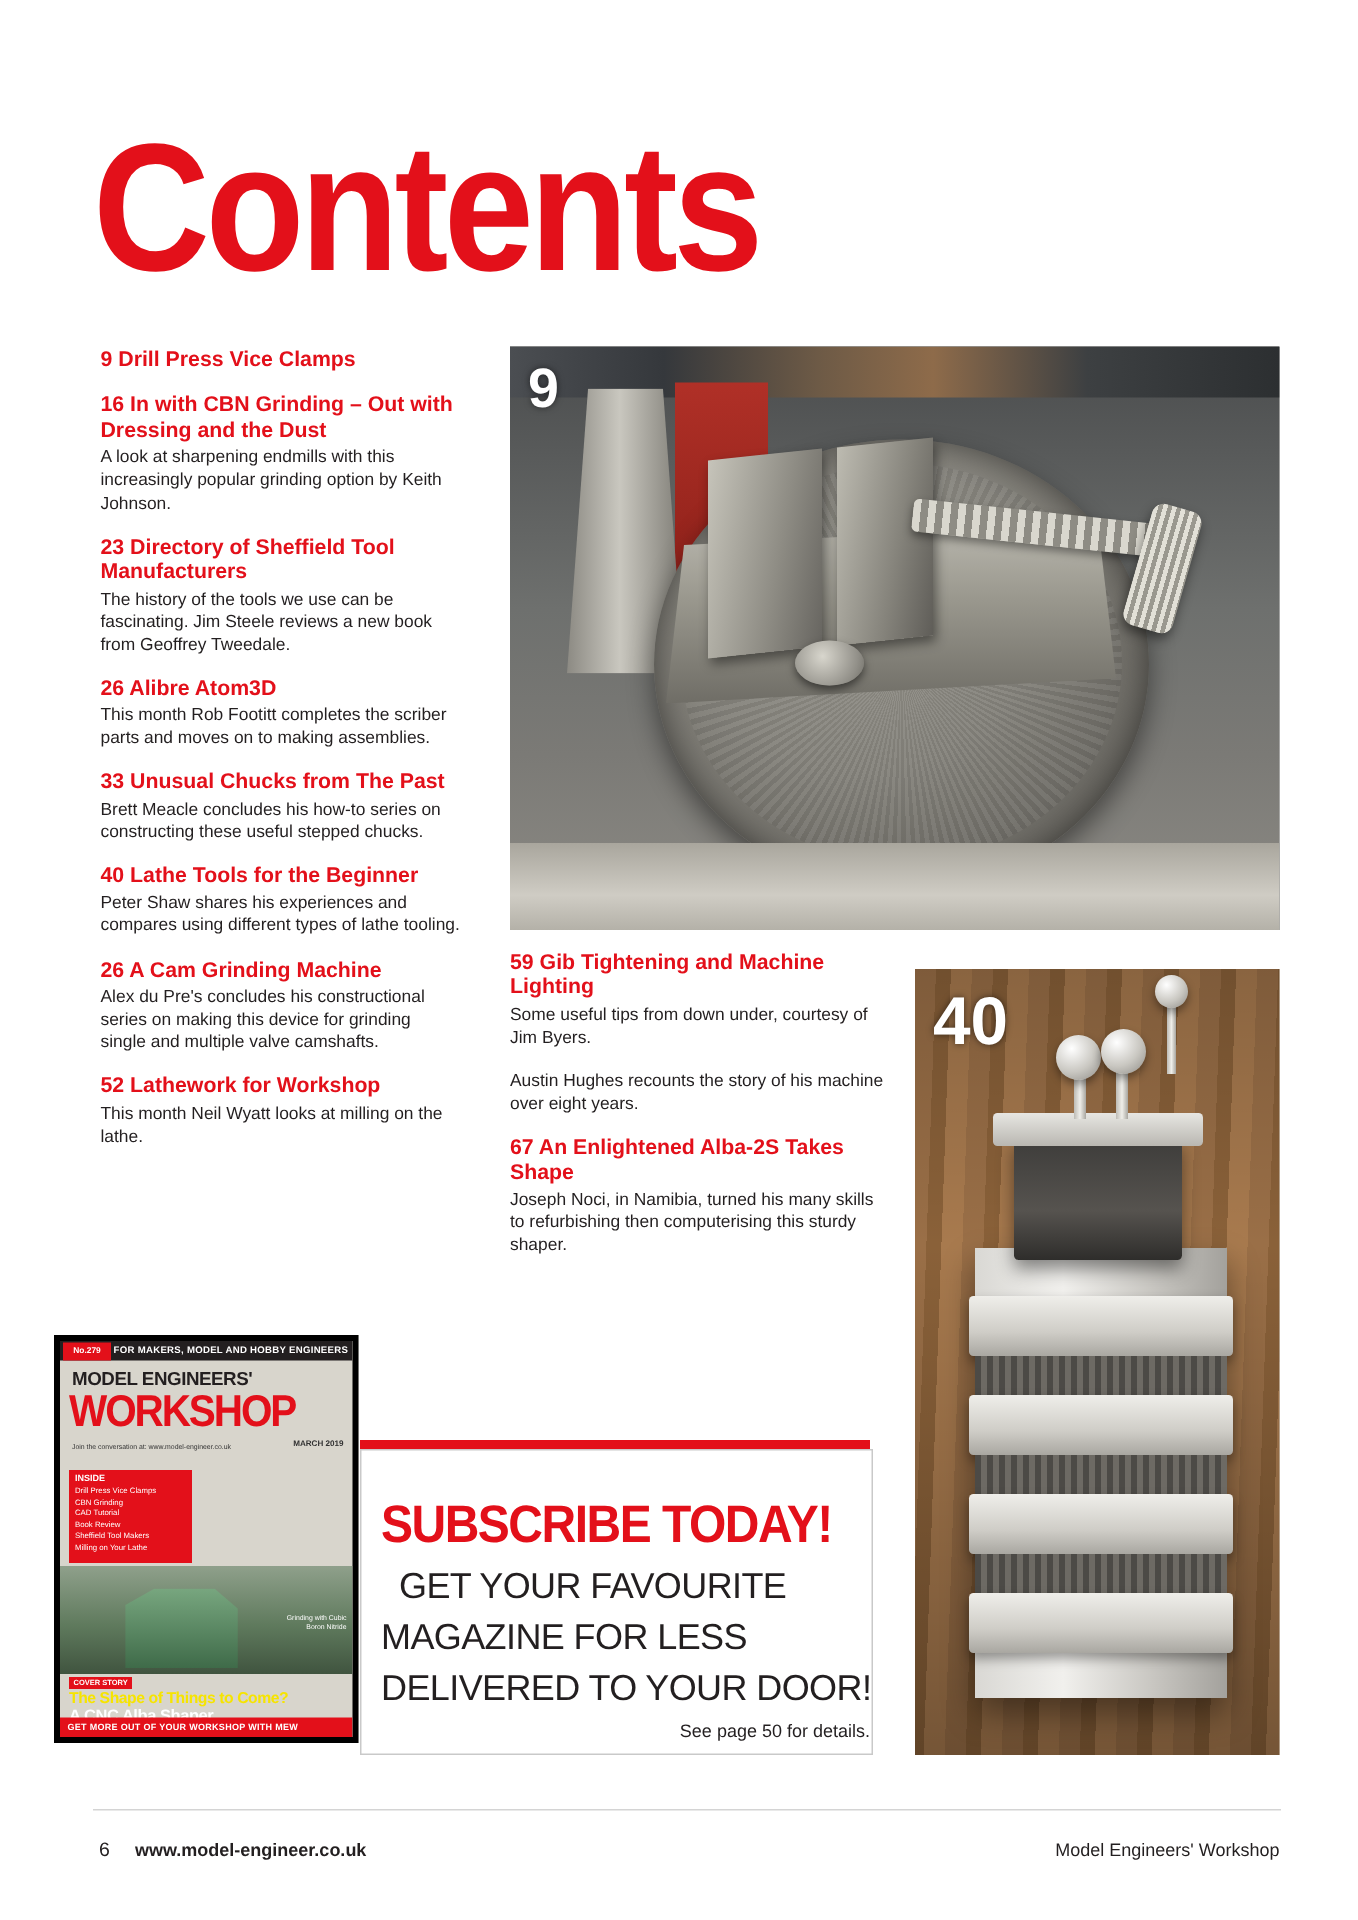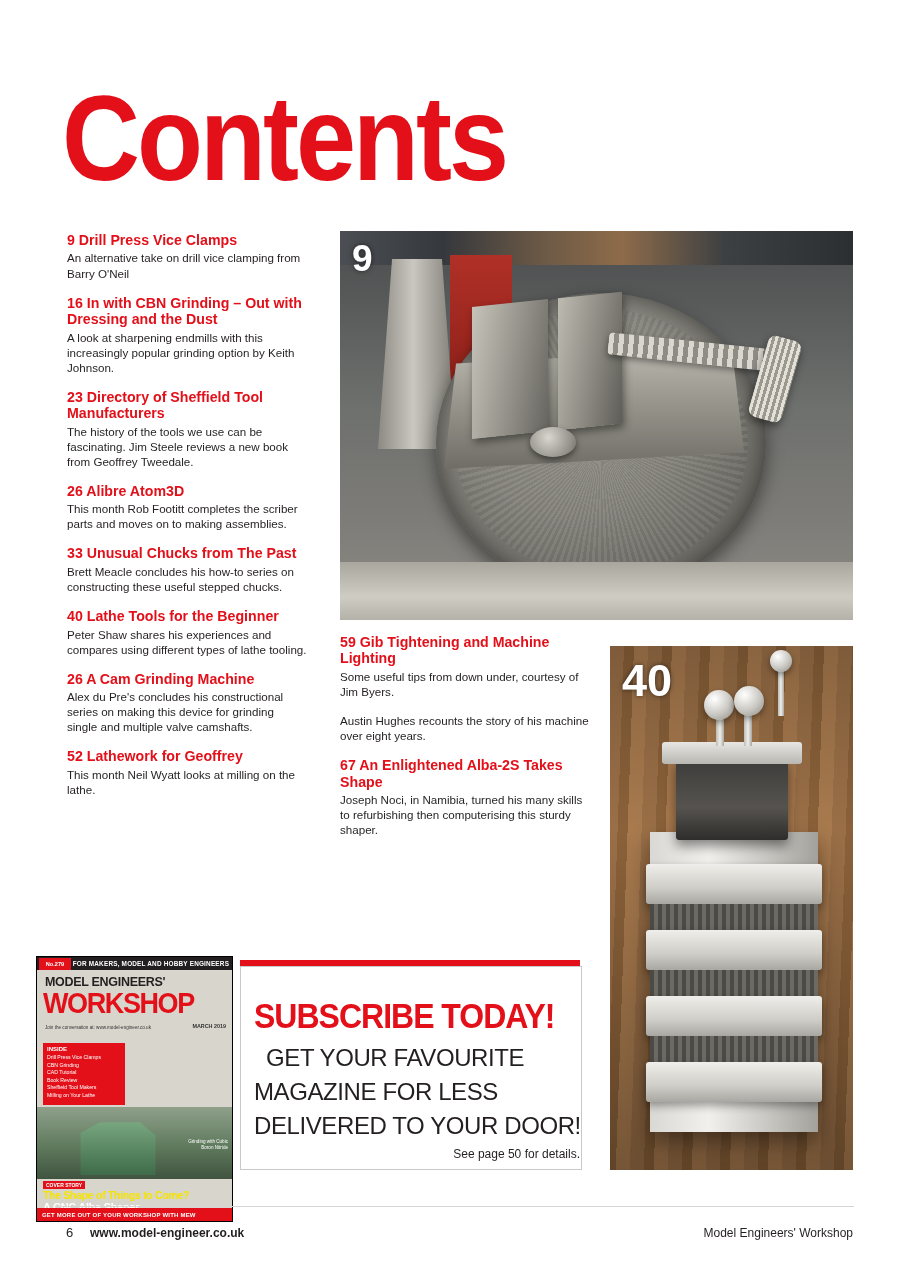--- a/index.html
+++ b/index.html
@@ -224,25 +224,25 @@
     width: 316px;
     text-align: right;
     font-size: 12px;
     color: #231f20;
   }
 
   
   .cover {
     position: absolute;
     left: 36px;
-    top: 956px;
+    top: 890px;
     width: 195px;
     height: 264px;
     background: #d8d5cc;
-    border: 1px solid #000000;
+    border: 4px solid #000000;
     overflow: hidden;
     font-family: "Liberation Sans", sans-serif;
   }
   .cover-topbar {
     position: absolute; left:0; top:0; width:100%; height:13px;
     background:#231f20; color:#fff; font-size:6.4px; font-weight:bold;
     display:flex; align-items:center; justify-content:center; letter-spacing:.2px;
   }
   .cover-flash {
     position:absolute; left:2px; top:1px; width:32px; height:12px; background:#e3101a;
@@ -363,21 +363,20 @@
   </div>
   <div class="photo-num n40">40</div>
 
   <div class="left-col">
 
     <div class="entry">
       <p class="entry-head">
         <span class="pg">9</span>
         <span>Drill Press Vice Clamps</span>
       </p>
-      <p class="entry-desc">An alternative take on drill vice clamping from Barry O'Neil</p>
     </div>
 
     <div class="entry">
       <p class="entry-head">
         <span class="pg">16</span>
         <span>In with CBN Grinding – Out with Dressing and the Dust</span>
       </p>
       <p class="entry-desc">A look at sharpening endmills with this increasingly popular grinding option by Keith Johnson.</p>
     </div>
 
@@ -417,21 +416,21 @@
       <p class="entry-head">
         <span class="pg">26</span>
         <span>A Cam Grinding Machine</span>
       </p>
       <p class="entry-desc">Alex du Pre's concludes his constructional series on making this device for grinding single and multiple valve camshafts.</p>
     </div>
 
     <div class="entry">
       <p class="entry-head">
         <span class="pg">52</span>
-        <span>Lathework for Geoffrey</span>
+        <span>Lathework for Workshop</span>
       </p>
       <p class="entry-desc">This month Neil Wyatt looks at milling on the lathe.</p>
     </div>
 
   </div>
 
   <div class="mid-col">
 
     <div class="entry">
       <p class="entry-head">

